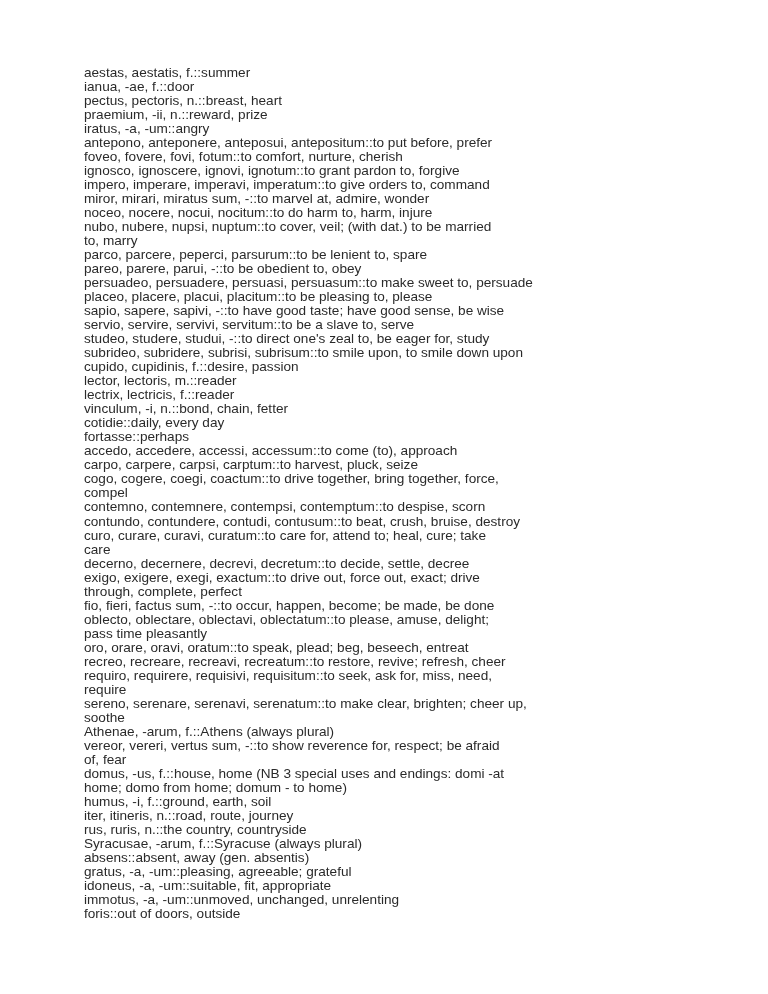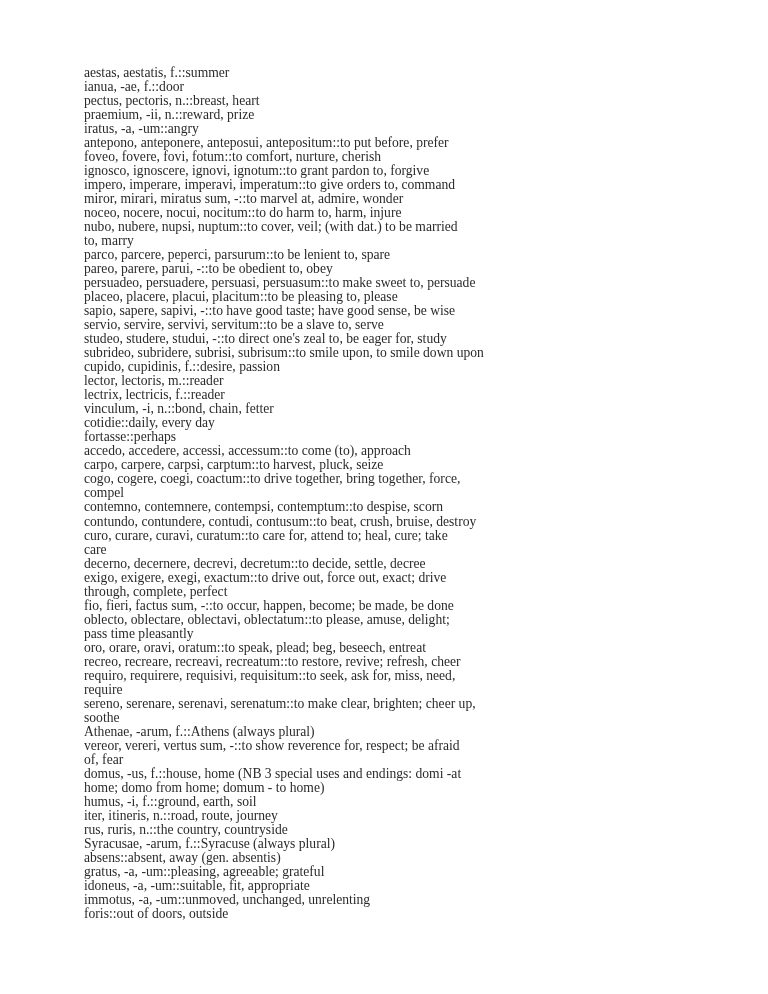--- a/index.html
+++ b/index.html
@@ -11,21 +11,21 @@
       width: 768px;
       height: 994px;
       position: relative;
       overflow: hidden;
     }
     .doc {
       position: absolute;
       left: 84px;
       top: 66px;
       width: 620px;
-      font-family: Liberation Serif, serif;
+      font-family: Liberation Sans, sans-serif;
       font-size: 13.6px;
       line-height: 14.03px;
       color: #2a2a2a;
       white-space: pre;
     }
     .entry {
       display: block;
     }
     .line {
       display: block;

